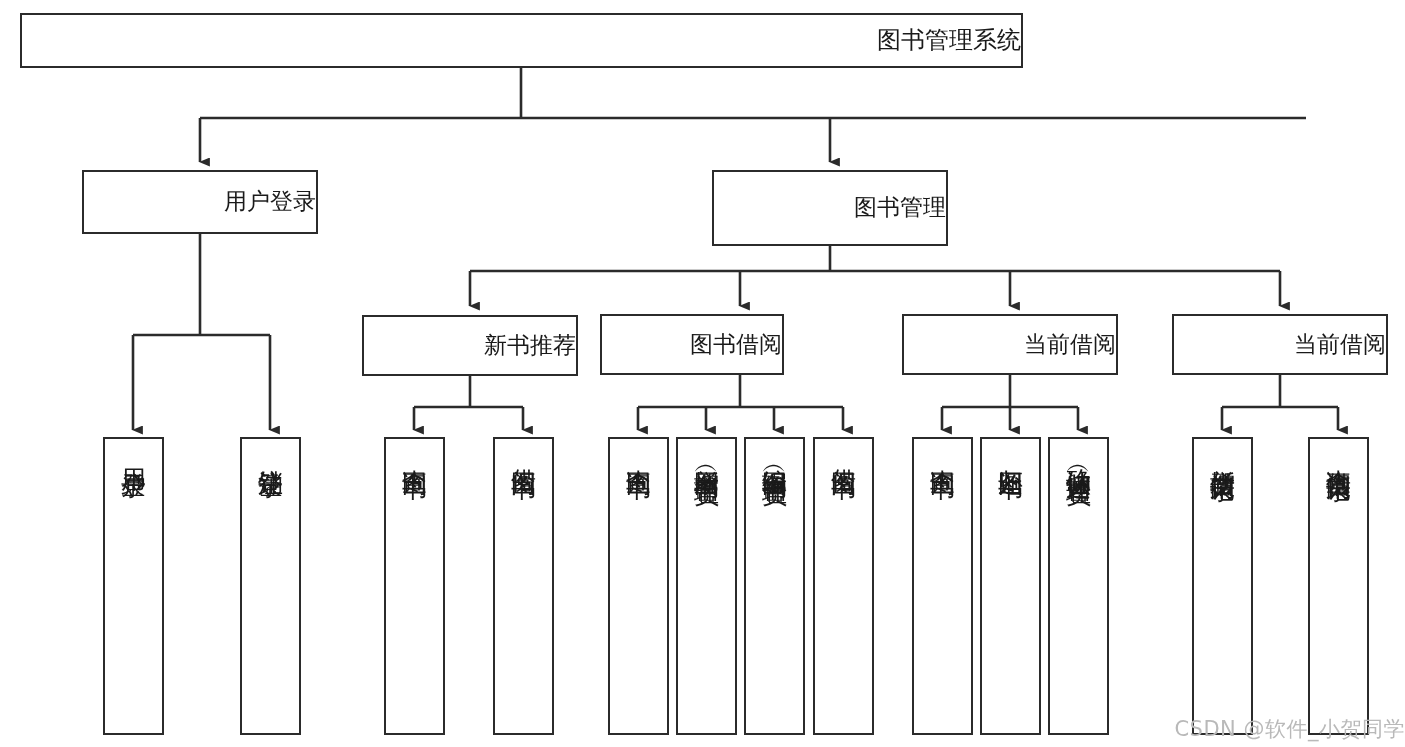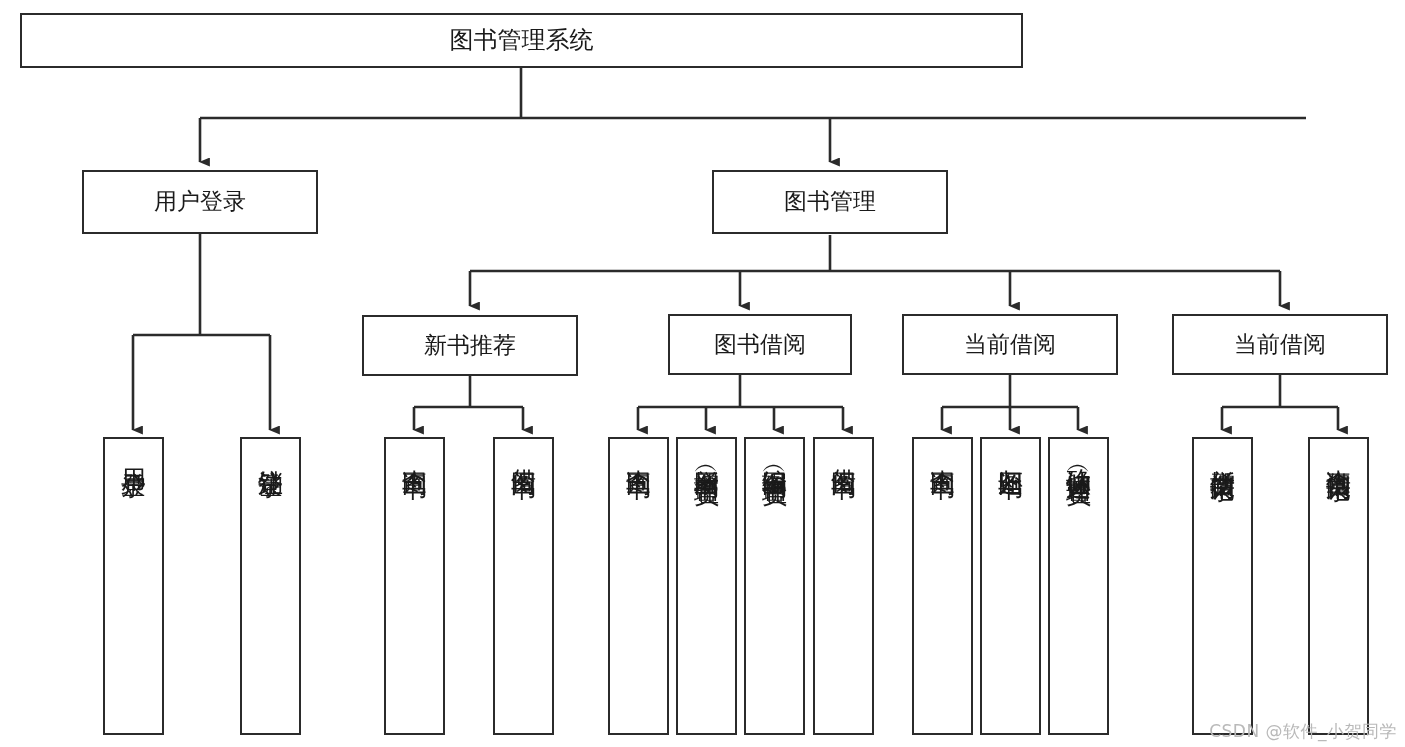--- a/index.html
+++ b/index.html
@@ -26,21 +26,21 @@
     height: 747px;
     pointer-events: none;
   }
   .node {
     position: absolute;
     box-sizing: border-box;
     background: #ffffff;
     border: 2.5px solid #2b2b2b;
     display: flex;
     align-items: center;
-    justify-content: center;
+    justify-content: flex-end;
     z-index: 2;
   }
   .node .label {
     color: #1a1a1a;
     text-align: center;
     line-height: 1.18;
     white-space: nowrap;
   }
   
   .node.horiz .label {
@@ -57,23 +57,23 @@
   }
   .node.vert .label {
     writing-mode: vertical-rl;
     text-orientation: upright;
     font-size: 25px;
     letter-spacing: 2px;
     line-height: 1;
   }
   #watermark {
     position: absolute;
-    right: 8px;
+    right: 0;
     bottom: 4px;
-    font-size: 17px;
+    font-size: 21px;
     color: #b9b9b9;
     letter-spacing: 0.5px;
     z-index: 3;
     white-space: nowrap;
   }
 </style>
 </head>
 <body>
 
 <div id="canvas">
@@ -130,29 +130,29 @@
   </svg>
 
   <div class="node horiz root" style="left:20px; top:13px; width:1003px; height:55px;">
     <span class="label">图书管理系统</span>
   </div>
 
   <div class="node horiz" style="left:82px; top:170px; width:236px; height:64px;">
     <span class="label">用户登录</span>
   </div>
 
-  <div class="node horiz" style="left:712px; top:170px; width:236px; height:64px;">
+  <div class="node horiz" style="left:712px; top:170px; width:236px; height:76px;">
     <span class="label">图书管理</span>
   </div>
 
   <div class="node horiz" style="left:362px; top:315px; width:216px; height:61px;">
     <span class="label">新书推荐</span>
   </div>
 
-  <div class="node horiz" style="left:668px; top:314px; width:184px; height:61px;">
+  <div class="node horiz" style="left:600px; top:314px; width:184px; height:61px;">
     <span class="label">图书借阅</span>
   </div>
 
   <div class="node horiz" style="left:902px; top:314px; width:216px; height:61px;">
     <span class="label">当前借阅</span>
   </div>
 
   <div class="node horiz" style="left:1172px; top:314px; width:216px; height:61px;">
     <span class="label">当前借阅</span>
   </div>

